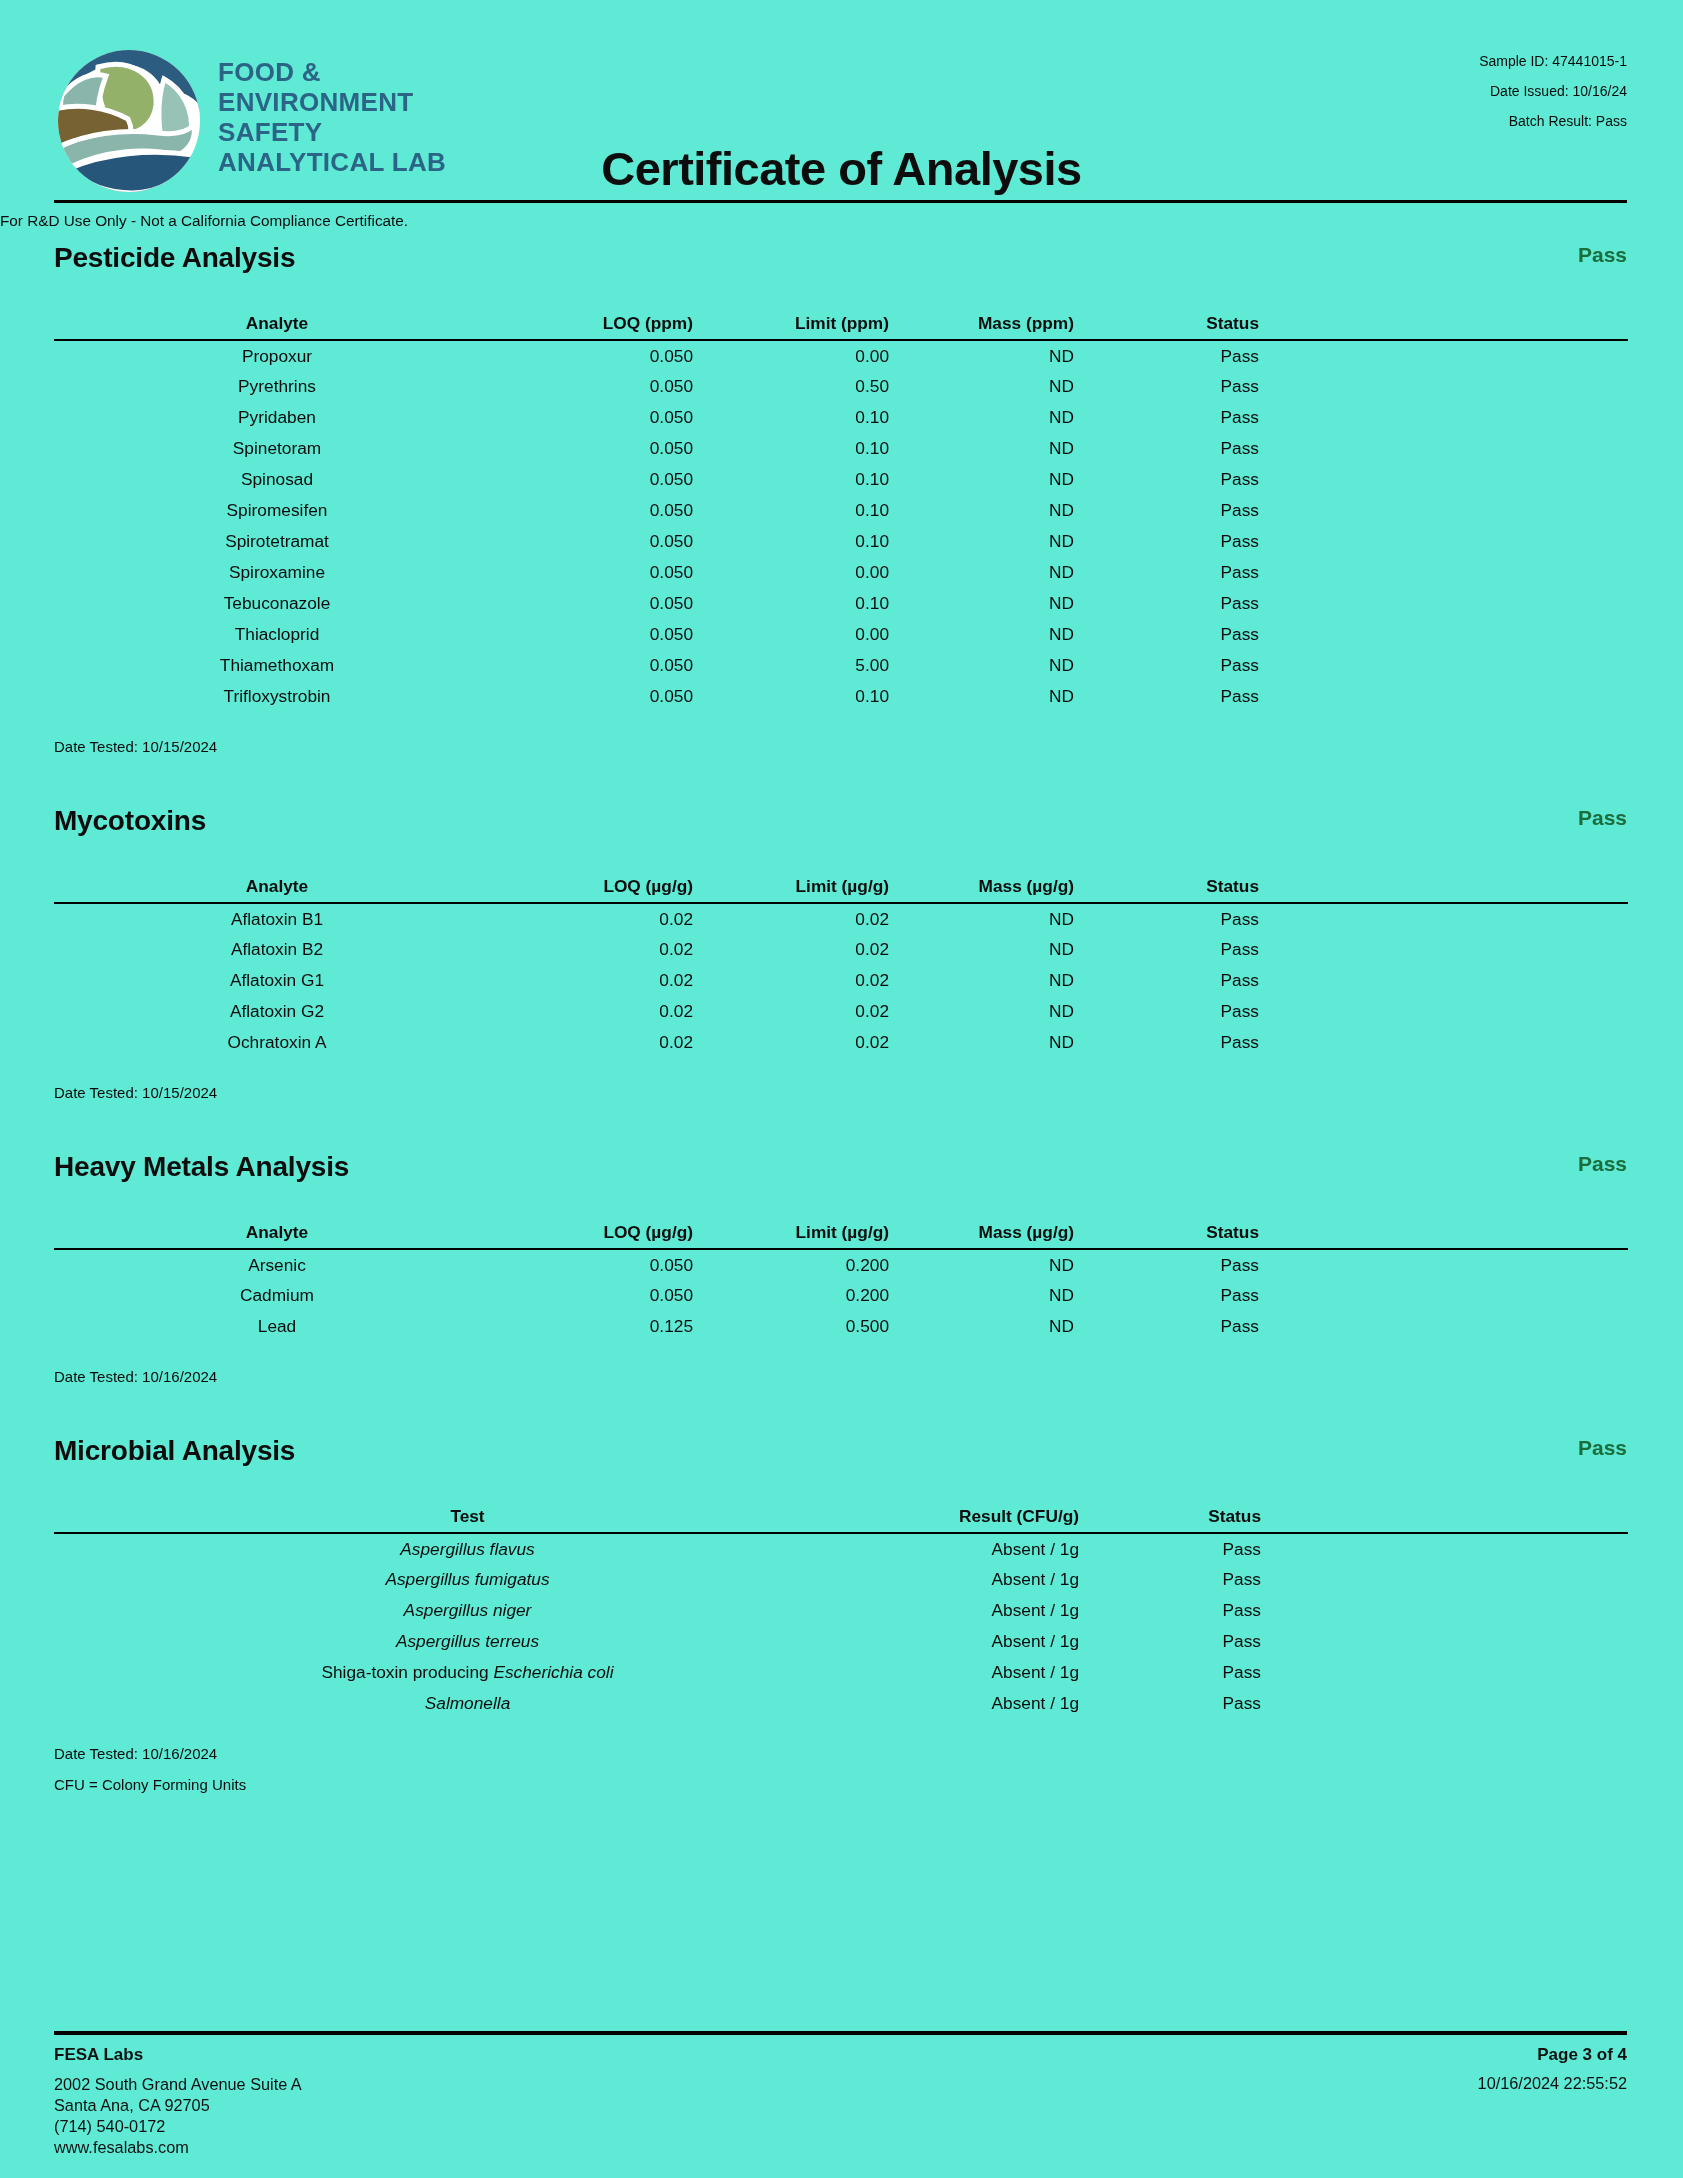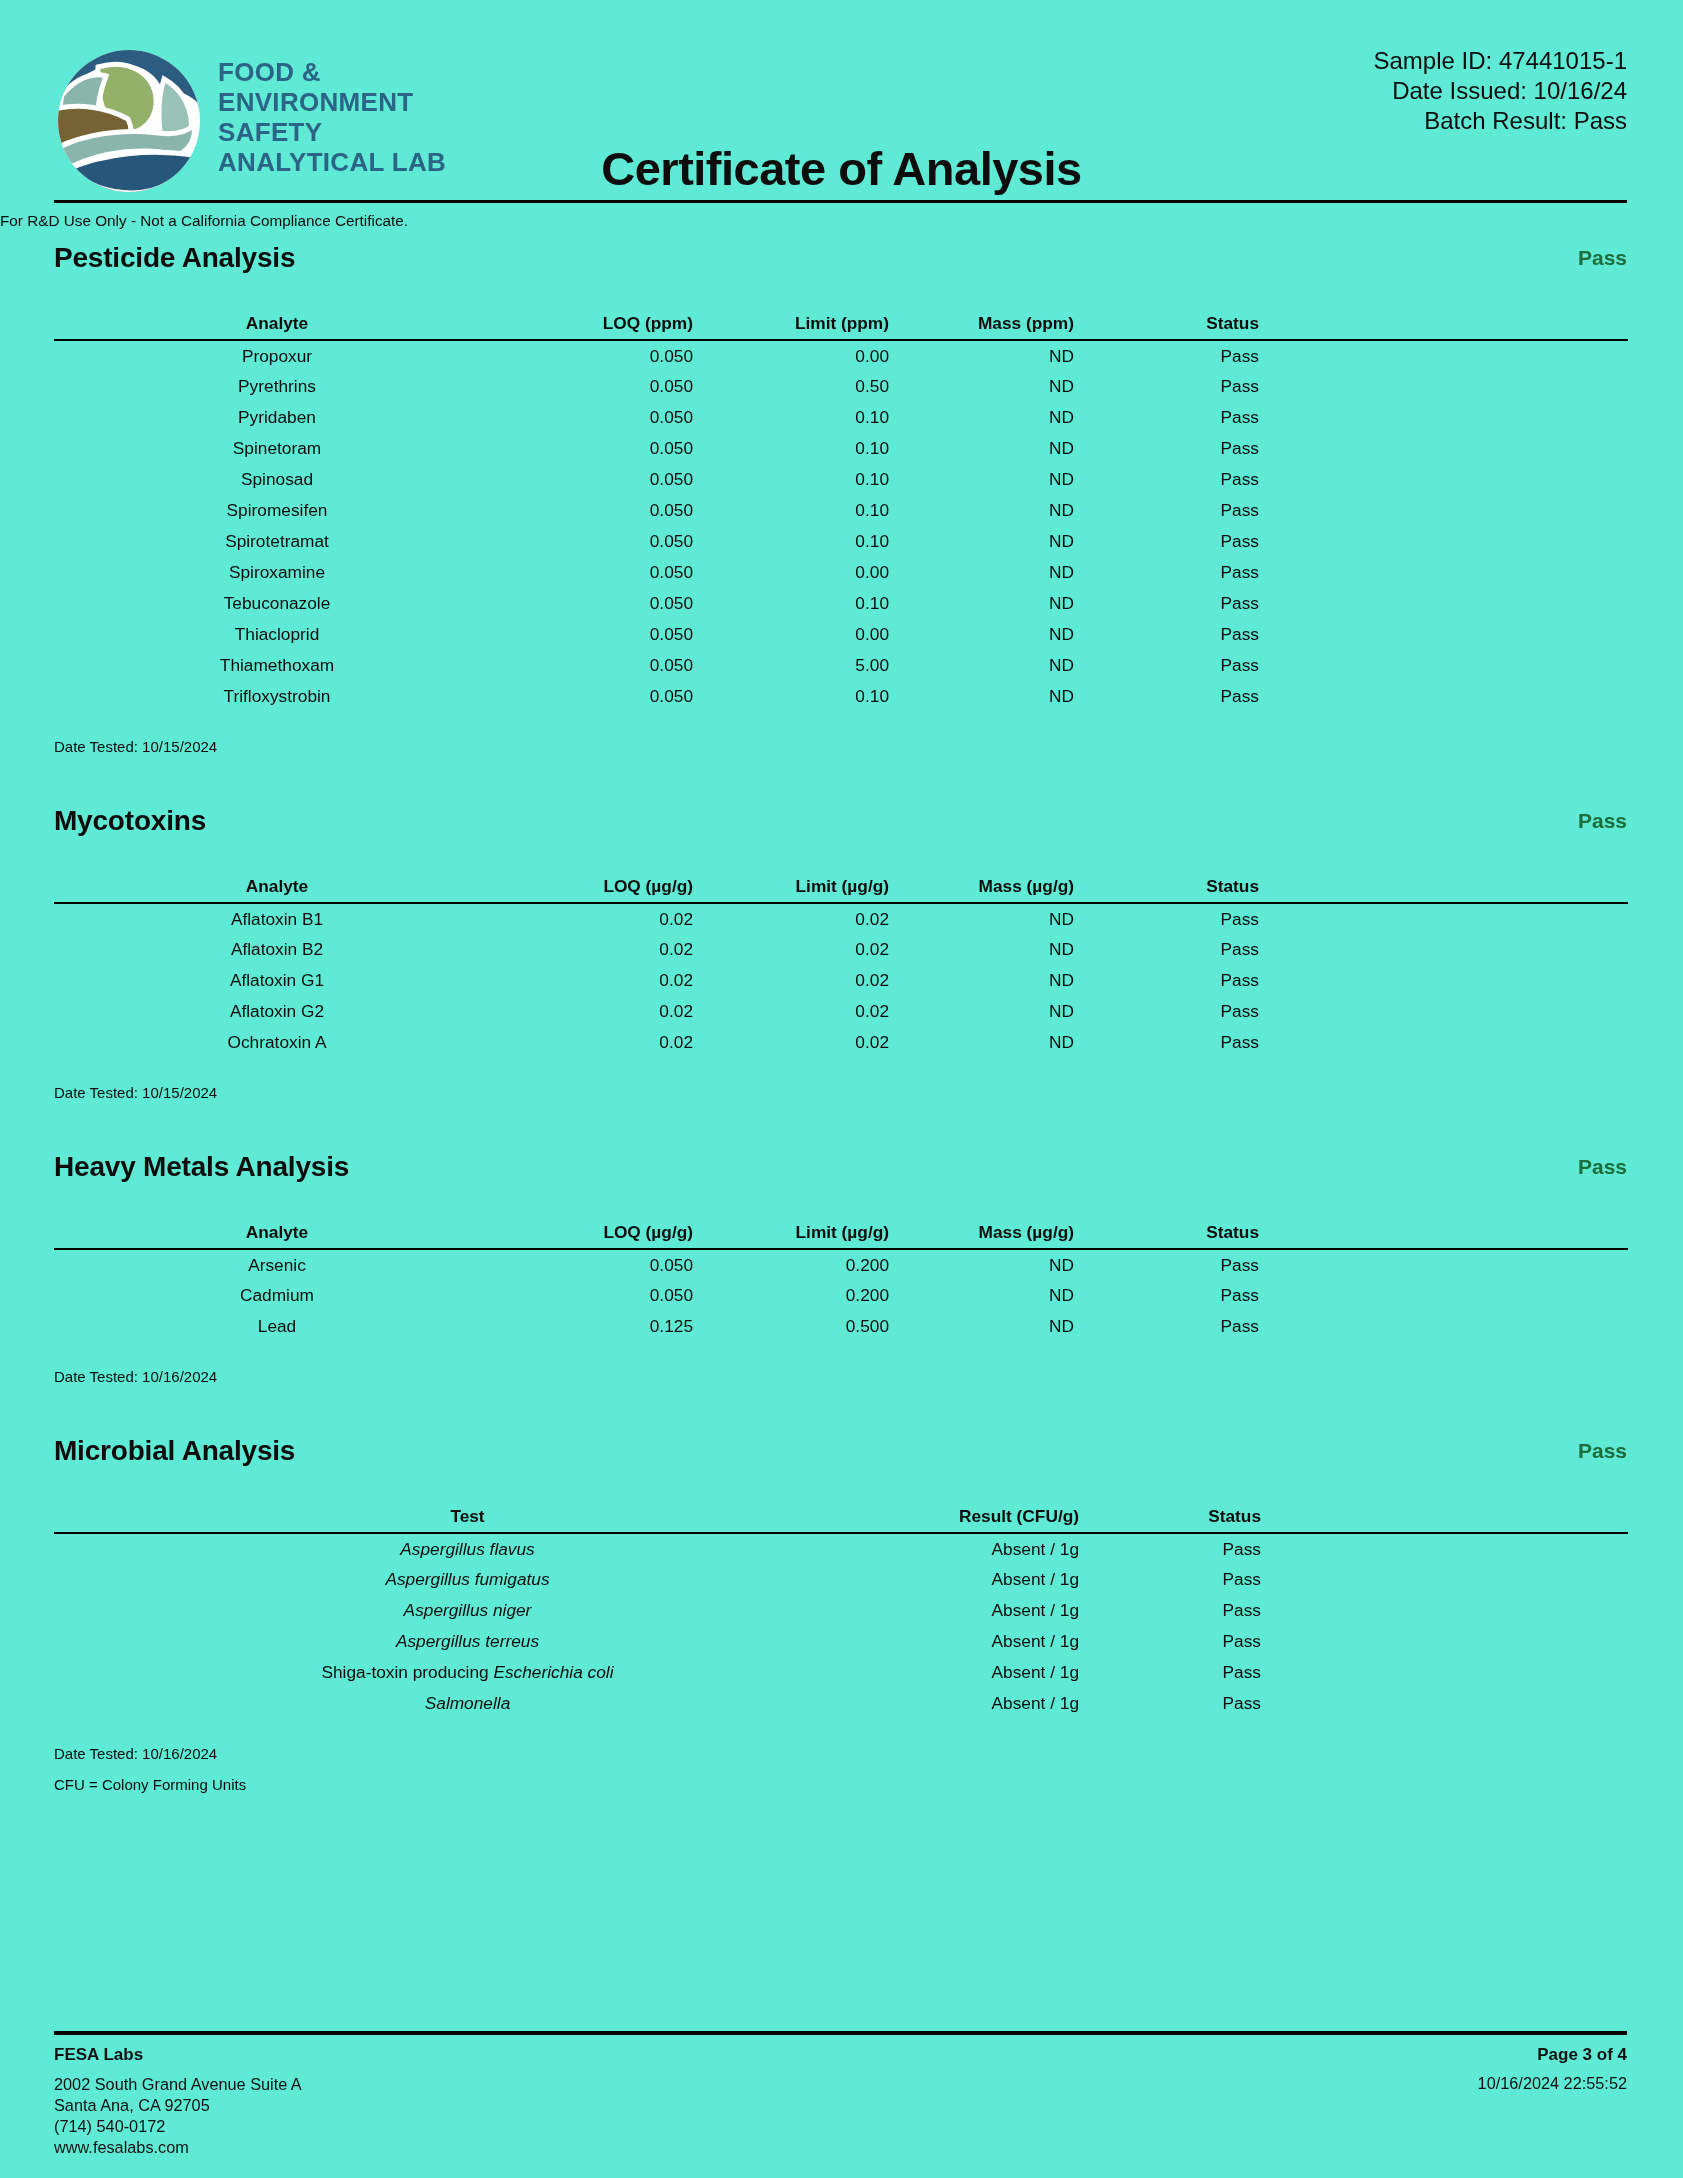--- a/index.html
+++ b/index.html
@@ -8,27 +8,27 @@
   .page {
     position:relative; width:1683px; height:2178px; background:#5eead4; overflow:hidden;
   }
 
   
   .header-band { position:relative; height:195px; }
   .logo-wrap { position:absolute; left:54px; top:45px; display:flex; }
   .logo-icon { width:150px; height:150px; flex:0 0 auto; }
   .logo-text { margin:12px 0 0 14px; font-size:26px; font-weight:700; line-height:30px; letter-spacing:0.3px; color:var(--logo-blue); }
   .cert-title { position:absolute; left:0; right:0; top:145px; text-align:center; font-size:47px; line-height:1; font-weight:700; letter-spacing:-0.5px; color:#0d0d0d; }
-  .header-meta { position:absolute; right:56px; top:46px; text-align:right; font-size:24px; line-height:30px; color:#0d0d0d; }
+  .header-meta { position:absolute; right:56px; top:46px; text-align:right; font-size:14px; line-height:30px; color:#0d0d0d; }
   .header-rule { border-top:3.5px solid #000; margin:5px 56px 0 54px; }
   .disclaimer { font-size:15.3px; margin-top:9px; color:#0d0d0d; }
 
   
   .content { padding:0 56px 0 54px; }
-  .section-head { display:flex; justify-content:space-between; align-items:center; margin-top:51px; }
+  .section-head { display:flex; justify-content:space-between; align-items:flex-start; margin-top:51px; }
   .section-head.first { margin-top:13px; }
   .section-title { font-size:28px; line-height:30px; font-weight:700; letter-spacing:-0.2px; color:#0d0d0d; }
   .section-status { font-size:21px; font-weight:700; color:var(--pass-green); }
 
   table.results { border-collapse:collapse; table-layout:fixed; width:100%; margin-top:40px; }
   table.results th { font-size:17.3px; font-weight:700; padding:0 0 5px 0; vertical-align:bottom; border-bottom:2.5px solid #000; color:#0d0d0d; }
   table.results td { font-size:17.3px; height:31px; vertical-align:middle; padding:0; color:#0d0d0d; }
   .al-left { text-align:center; }
   .al-right { text-align:right; }
   .date-tested { margin-top:26px; font-size:15px; color:#0d0d0d; }

